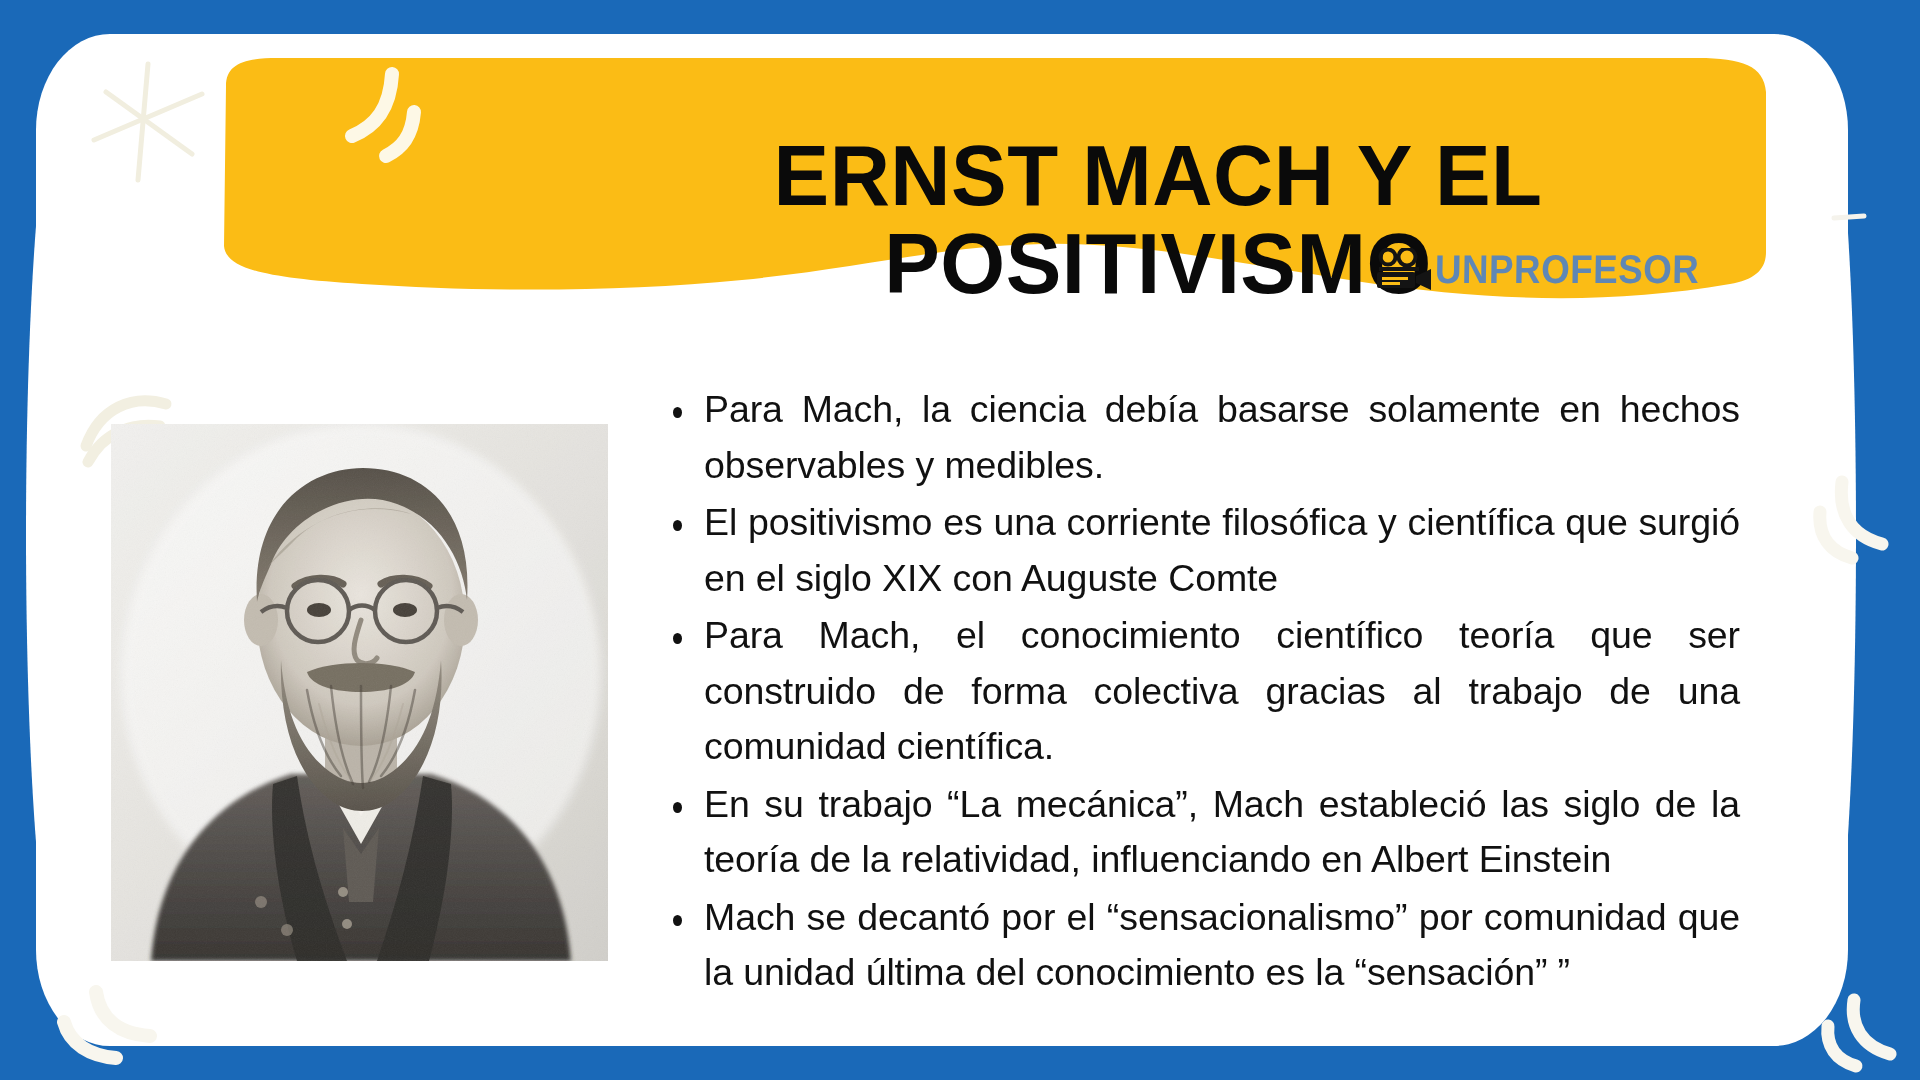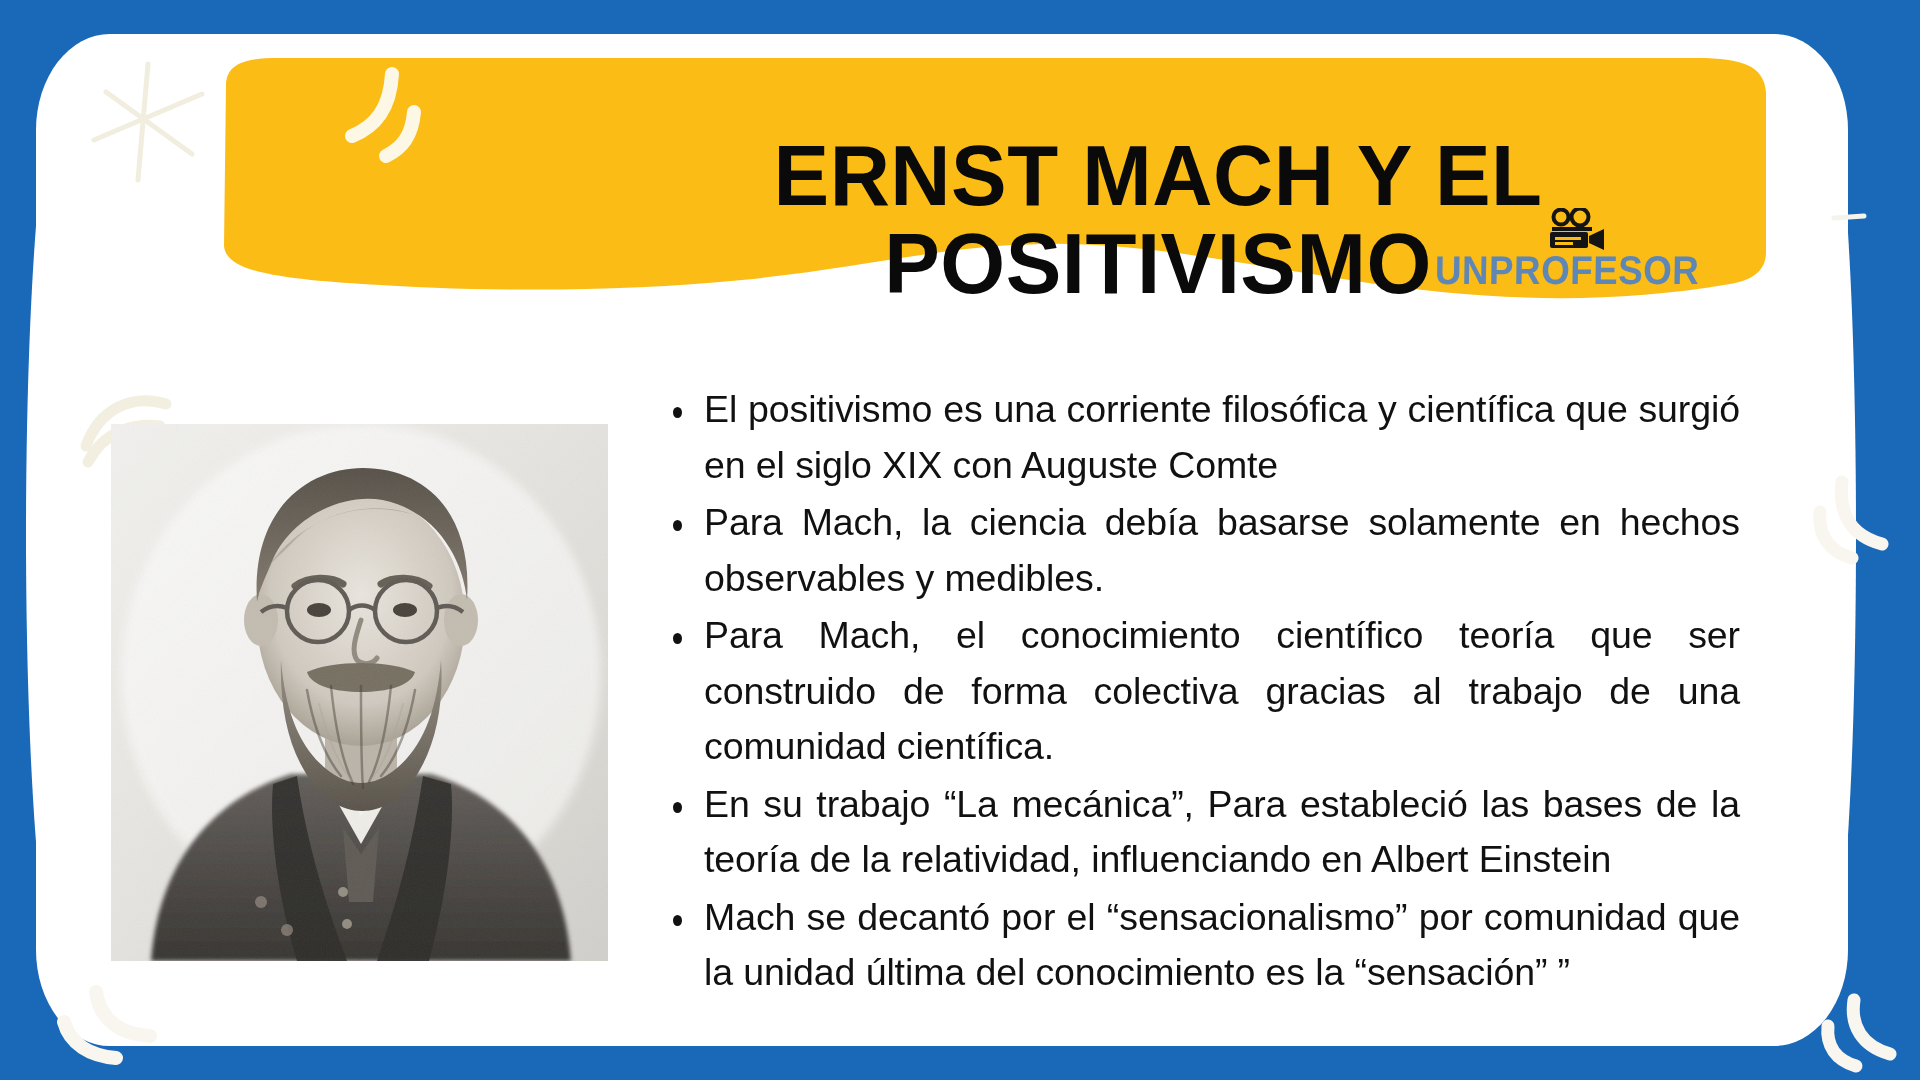--- a/index.html
+++ b/index.html
@@ -103,21 +103,20 @@
     transform: scaleX(0.97);
   }
 
   
   .logo {
     position: absolute;
     right: 48px;
     bottom: 24px;
     display: flex;
     align-items: center;
-    flex-direction: column;
   }
   .logo-cam { display:block; }
   .logo-text {
     font-family: "Liberation Sans Narrow", "Liberation Sans", sans-serif;
     font-weight: 700;
     font-size: 40px;
     letter-spacing: 0.5px;
     color: #5f87b5;
     transform: scaleX(0.92) skewX(-1deg);
     transform-origin: left center;
@@ -362,24 +361,24 @@
         <path d="M 292,280 C 284,312 274,338 260,356"></path>
       </g>
 
       <rect width="497" height="537" fill="#ffffff" opacity="0.06"></rect>
       <rect width="497" height="537" filter="url(#grain)" fill="#8a8278" opacity="0.5"></rect>
     </svg>
   </div>
 
   <div class="content">
     <ul class="bullets">
+      <li>Para Mach, la ciencia debía basarse solamente en hechos observables y medibles.</li>
       <li>El positivismo es una corriente filosófica y científica que surgió en el siglo XIX con Auguste Comte</li>
-      <li>Para Mach, la ciencia debía basarse solamente en hechos observables y medibles.</li>
       <li>Para Mach, el conocimiento científico teoría que ser construido de forma colectiva gracias al trabajo de una comunidad científica.</li>
-      <li>En su trabajo “La mecánica”, Para estableció las bases de la teoría de la relatividad, influenciando en Albert Einstein</li>
+      <li>En su trabajo “La mecánica”, Mach estableció las siglo de la teoría de la relatividad, influenciando en Albert Einstein</li>
       <li>Mach se decantó por el “sensacionalismo” por comunidad que la unidad última del conocimiento es la “sensación” ”</li>
     </ul>
   </div>
 
   <div class="deco deco-right-arcs">
     <svg width="90" height="110" viewBox="0 0 90 110">
       <g fill="none" stroke="#f8f6ee" stroke-width="13" stroke-linecap="round">
         <path d="M 30,14 C 26,46 40,68 70,76"></path>
         <path d="M 8,44 C 6,68 18,84 40,90"></path>
       </g>

